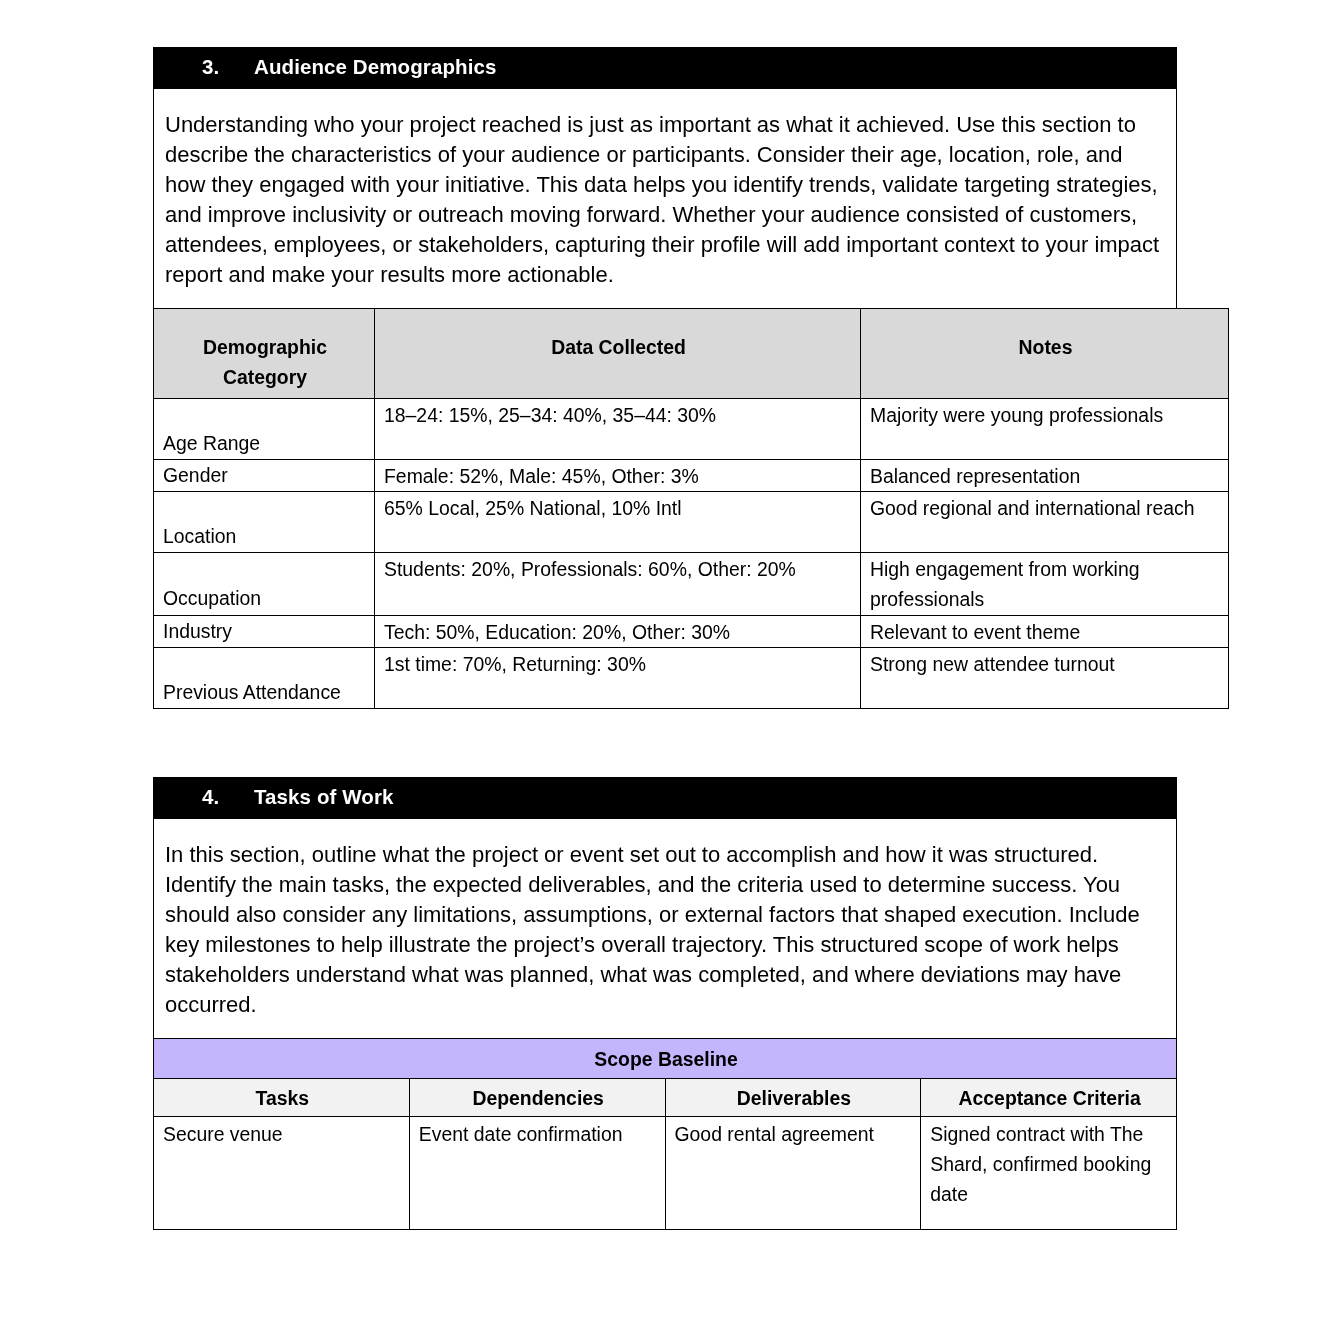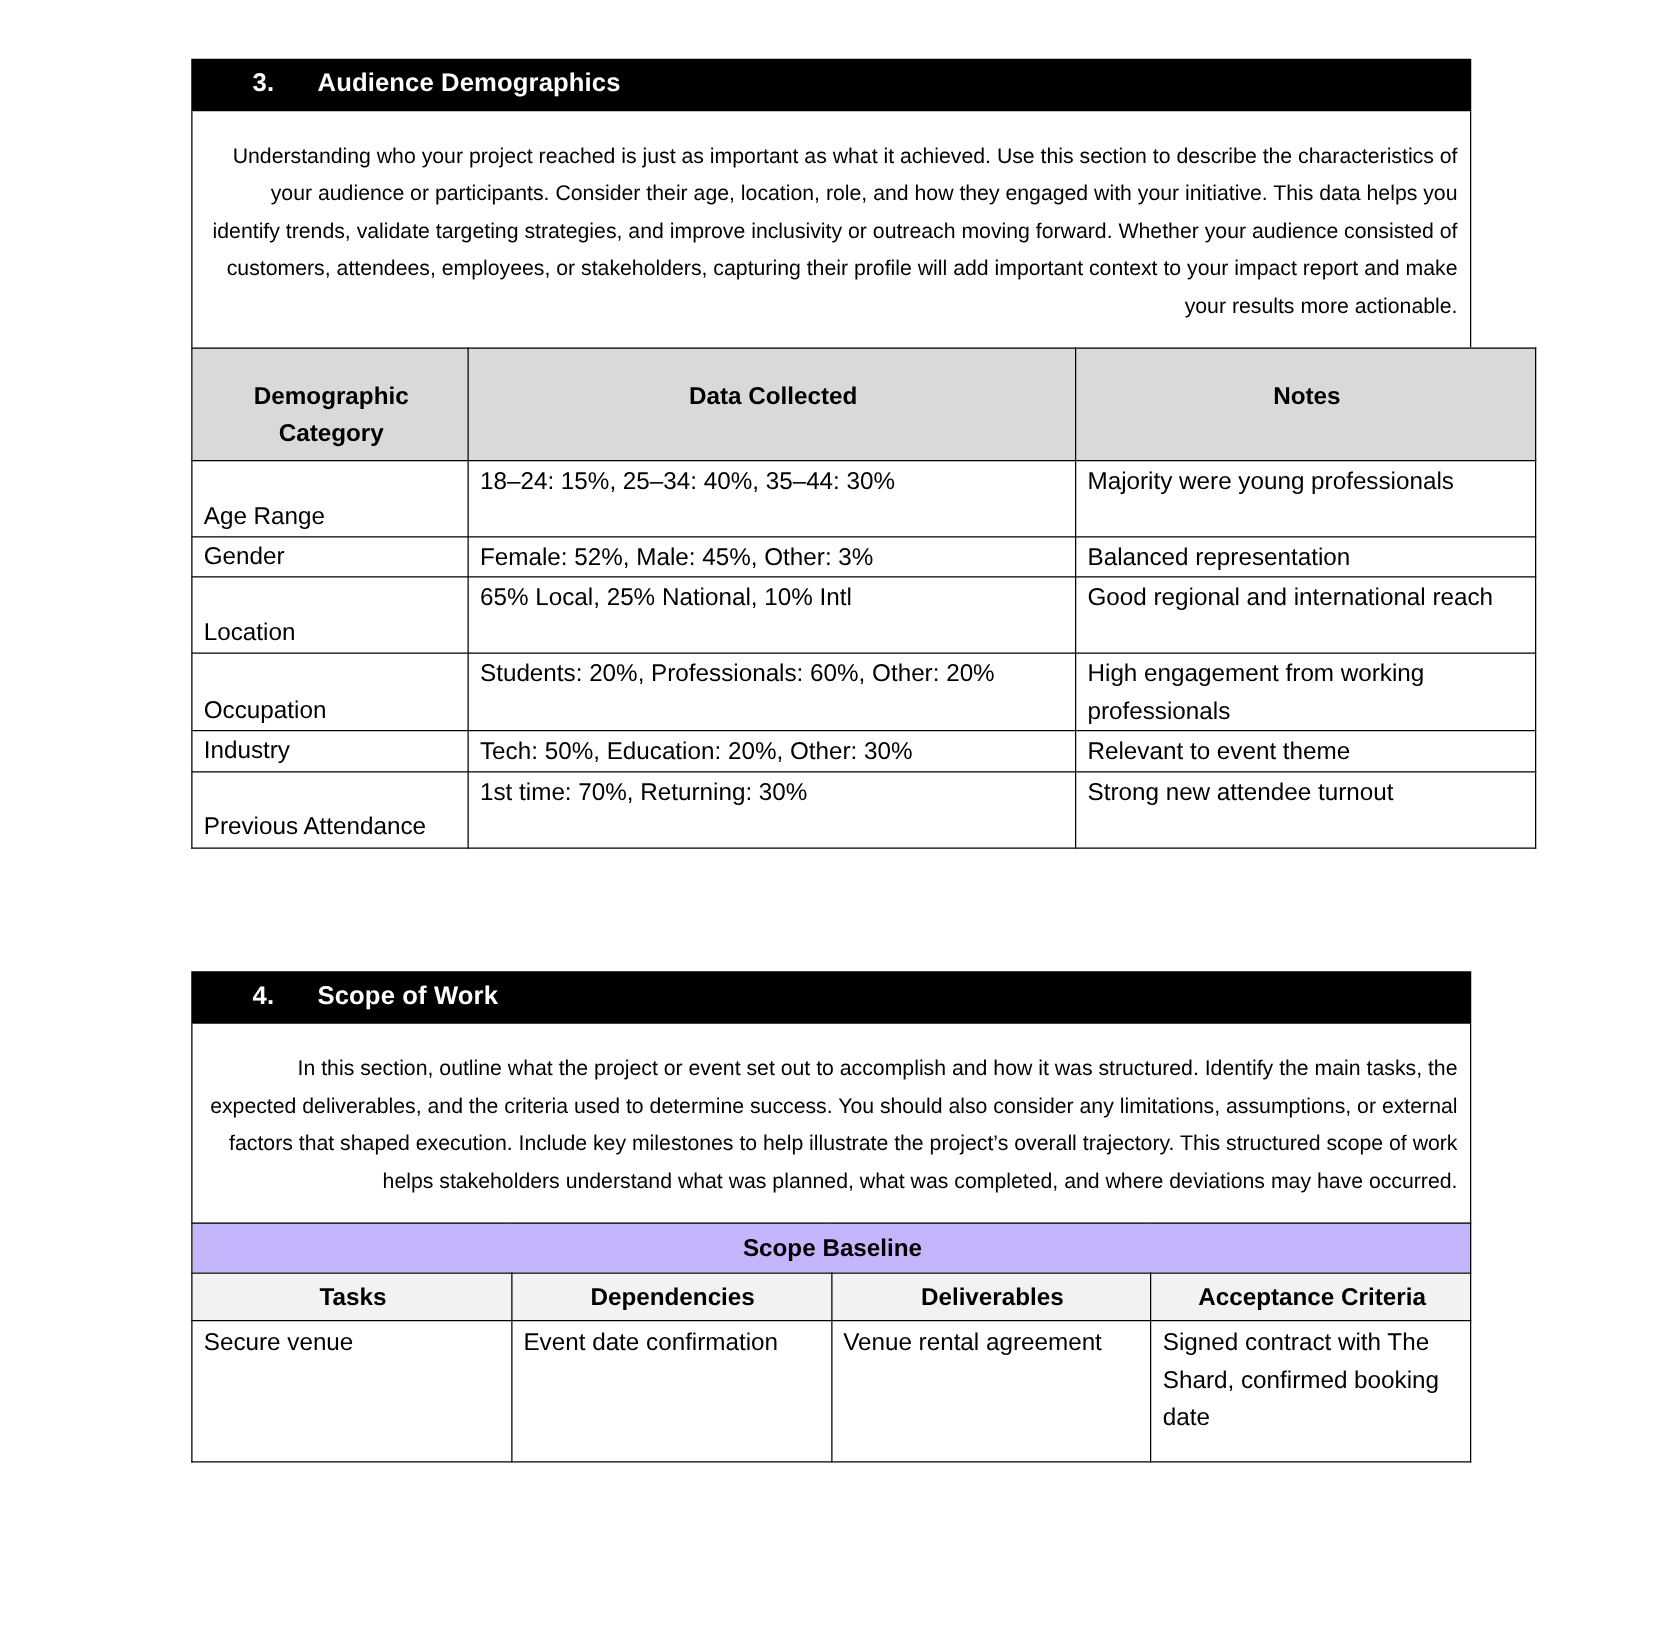--- a/index.html
+++ b/index.html
@@ -46,24 +46,24 @@
     display: inline-block;
   }
   
   .body-box {
     border-left: 1.4px solid #000;
     border-right: 1.4px solid #000;
     padding: 21px 10px 18px 11px;
     box-sizing: border-box;
   }
   .body-text {
-    font-size: 17px;
+    font-size: 22px;
     line-height: 30.1px;
     margin: 0;
-    text-align: right;
+    text-align: left;
   }
   
   table {
     border-collapse: collapse;
     width: 1024px;
     table-layout: fixed;
   }
   table td, table th {
     border: 1.4px solid #000000;
     font-size: 19.4px;
@@ -173,21 +173,21 @@
           <td class="dat">1st time: 70%, Returning: 30%</td>
           <td class="note">Strong new attendee turnout</td>
         </tr>
       </tbody>
     </table>
   </div>
 
   <div class="section" style="top:747px;">
 
     <div class="section-bar">
-      <span class="num">4.</span><span class="ttl">Scope of Work</span>
+      <span class="num">4.</span><span class="ttl">Tasks of Work</span>
     </div>
 
     <div class="body-box">
       <p class="body-text">In this section, outline what the project or event set out to accomplish and how it was structured. Identify the main tasks, the expected deliverables, and the criteria used to determine success. You should also consider any limitations, assumptions, or external factors that shaped execution. Include key milestones to help illustrate the project’s overall trajectory. This structured scope of work helps stakeholders understand what was planned, what was completed, and where deviations may have occurred.</p>
     </div>
 
     <table class="scope-table">
       <thead>
         <tr>
           <th class="baseline-title" colspan="4">Scope Baseline</th>
@@ -196,20 +196,20 @@
           <th class="colhead s1">Tasks</th>
           <th class="colhead s2">Dependencies</th>
           <th class="colhead s3">Deliverables</th>
           <th class="colhead s4">Acceptance Criteria</th>
         </tr>
       </thead>
       <tbody>
         <tr class="tall">
           <td>Secure venue</td>
           <td>Event date confirmation</td>
-          <td>Venue rental agreement</td>
+          <td>Good rental agreement</td>
           <td>Signed contract with The Shard, confirmed booking date</td>
         </tr>
       </tbody>
     </table>
   </div>
 
 </div>
 
 </body></html>

